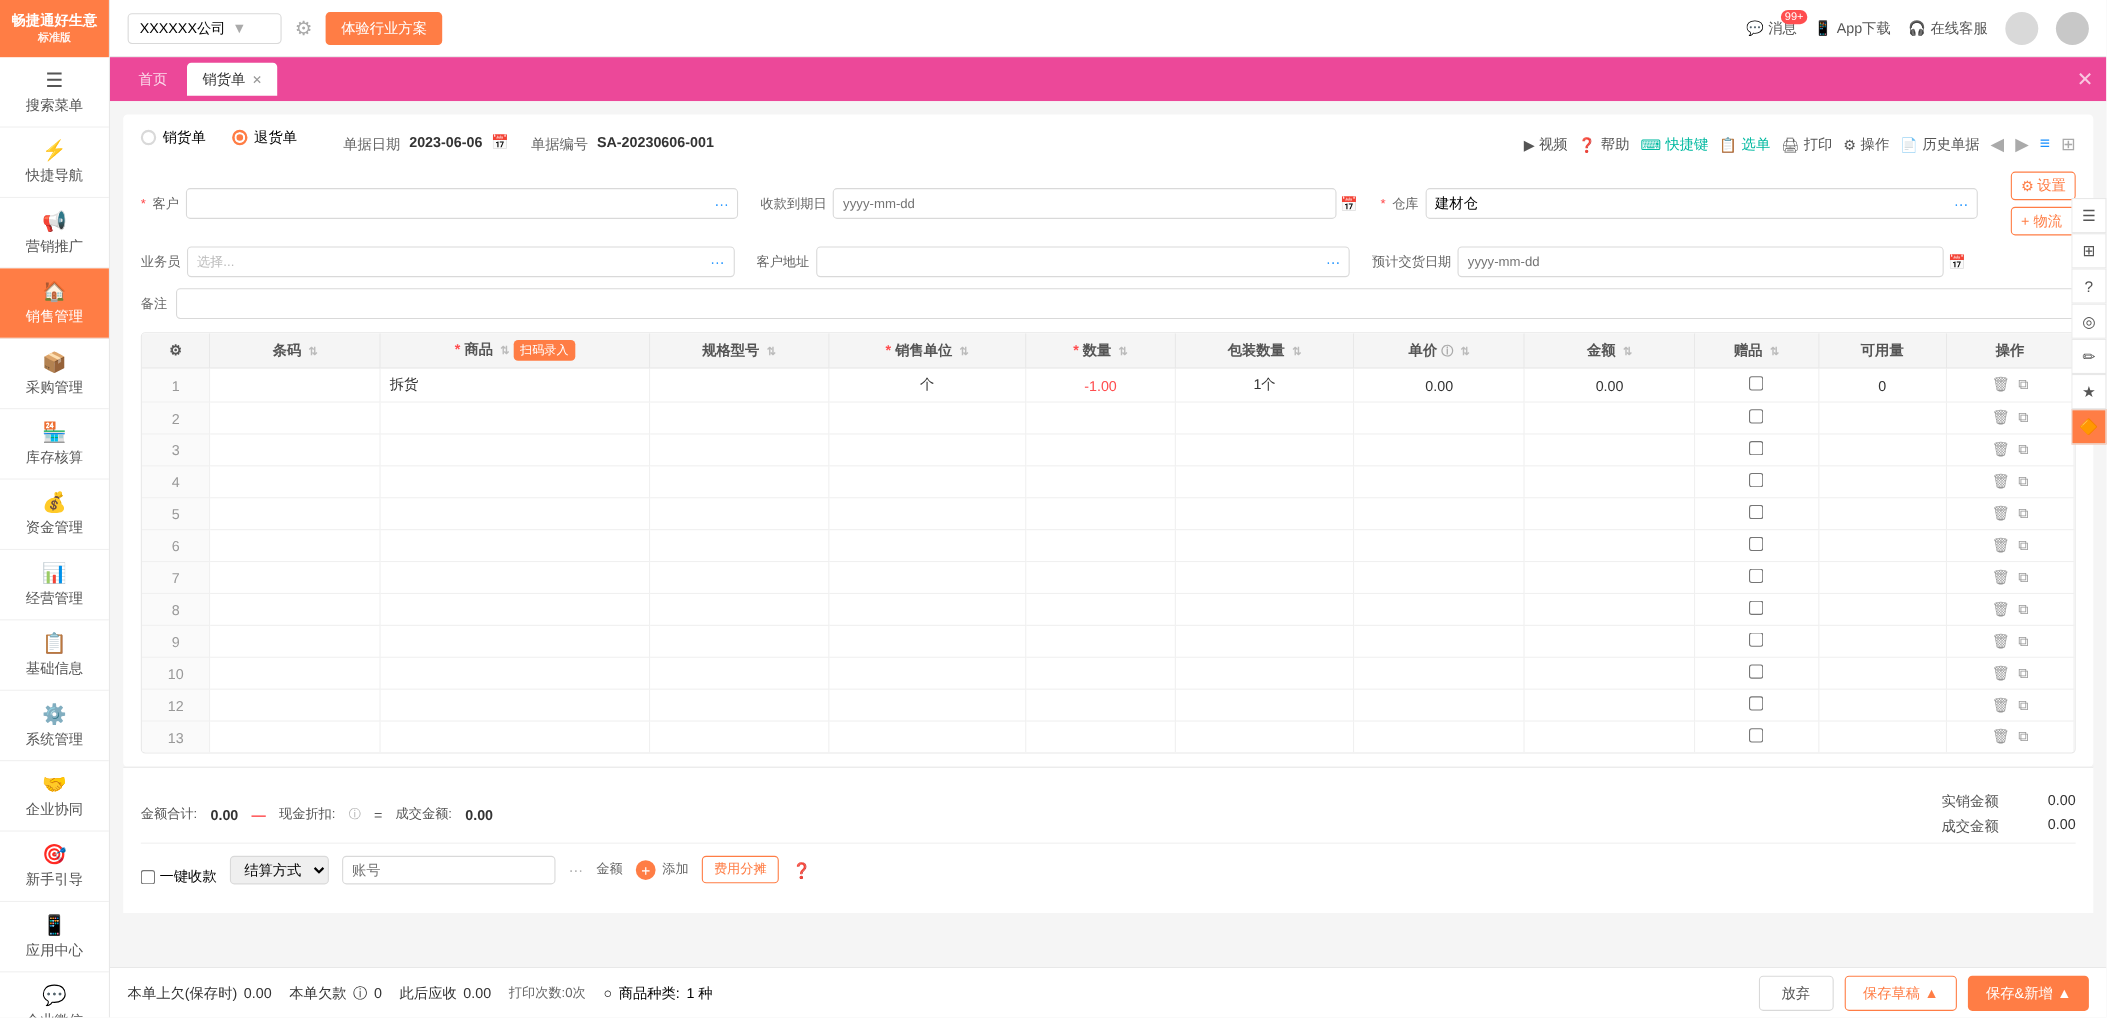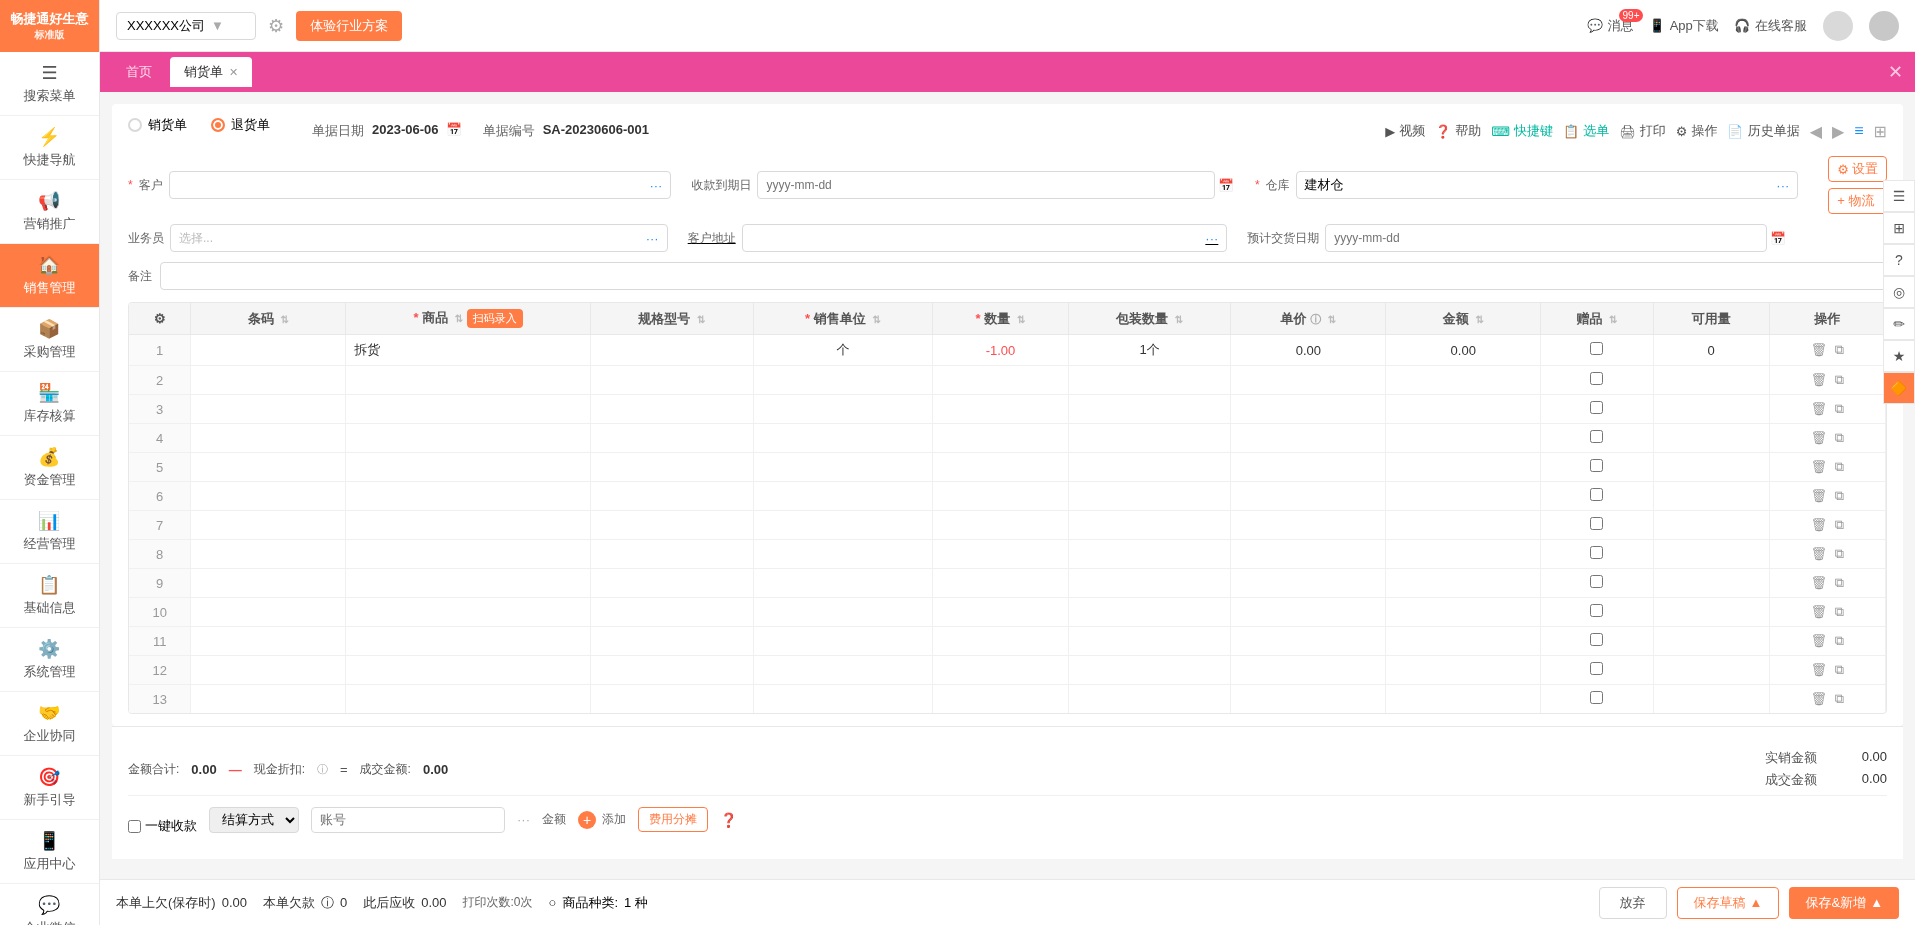--- a/index.html
+++ b/index.html
@@ -605,21 +605,21 @@
       </div>
 
       <div style="display:flex; align-items:center; gap: 20px; margin-bottom:10px;">
         <div style="flex:1; display:flex; align-items:center; gap:6px;">
           <span style="color:#666; font-size:12px; white-space:nowrap;">业务员</span>
           <div style="flex:1; border:1px solid #d9d9d9; border-radius:4px; height:28px; padding:0 8px; display:flex; align-items:center; justify-content:space-between;">
             <span style="color:#bbb; font-size:12px;">选择...</span>
             <span style="color:#1890ff; cursor:pointer;">···</span>
           </div>
         </div>
-        <div style="flex:1; display:flex; align-items:center; gap:6px;text-decoration:underline;">
+        <div style="flex:1; display:flex; align-items:center; gap:6px;">
           <span style="color:#666; font-size:12px; white-space:nowrap;">客户地址</span>
           <div style="flex:1; border:1px solid #d9d9d9; border-radius:4px; height:28px; padding:0 8px; display:flex; align-items:center; justify-content:flex-end;">
             <span style="color:#1890ff; cursor:pointer;">···</span>
           </div>
         </div>
         <div style="flex:1; display:flex; align-items:center; gap:6px;">
           <span style="color:#666; font-size:12px; white-space:nowrap;">预计交货日期</span>
           <div style="flex:1; display:flex; align-items:center; gap:4px;">
             <input type="text" style="flex: 1 1 0%; border: 1px solid rgb(217, 217, 217); border-radius: 4px; height: 28px; padding: 0px 8px; color: rgb(187, 187, 187); font-size: 12px;" placeholder="yyyy-mm-dd">
             <span style="color:#aaa; cursor:pointer;">📅</span>
@@ -836,37 +836,20 @@
     <td></td>
     <td class="checkbox-cell"><input type="checkbox" style=""></td>
     <td></td>
     <td>
       <span style="cursor:pointer; color:#999;">🗑</span>
       <span style="cursor:pointer; color:#999; margin-left:4px;">⧉</span>
     </td>
   </tr>
               <tr>
     <td class="row-num">10</td>
-    <td></td>
-    <td style="text-align:left;"></td>
-    <td></td>
-    <td></td>
-    <td class=""></td>
-    <td></td>
-    <td></td>
-    <td></td>
-    <td class="checkbox-cell"><input type="checkbox" style=""></td>
-    <td></td>
-    <td>
-      <span style="cursor:pointer; color:#999;">🗑</span>
-      <span style="cursor:pointer; color:#999; margin-left:4px;">⧉</span>
-    </td>
-  </tr>
-              <tr>
-    <td class="row-num">11</td>
     <td></td>
     <td style="text-align:left;"></td>
     <td></td>
     <td></td>
     <td class=""></td>
     <td></td>
     <td></td>
     <td></td>
     <td class="checkbox-cell"><input type="checkbox" style=""></td>
     <td></td>

